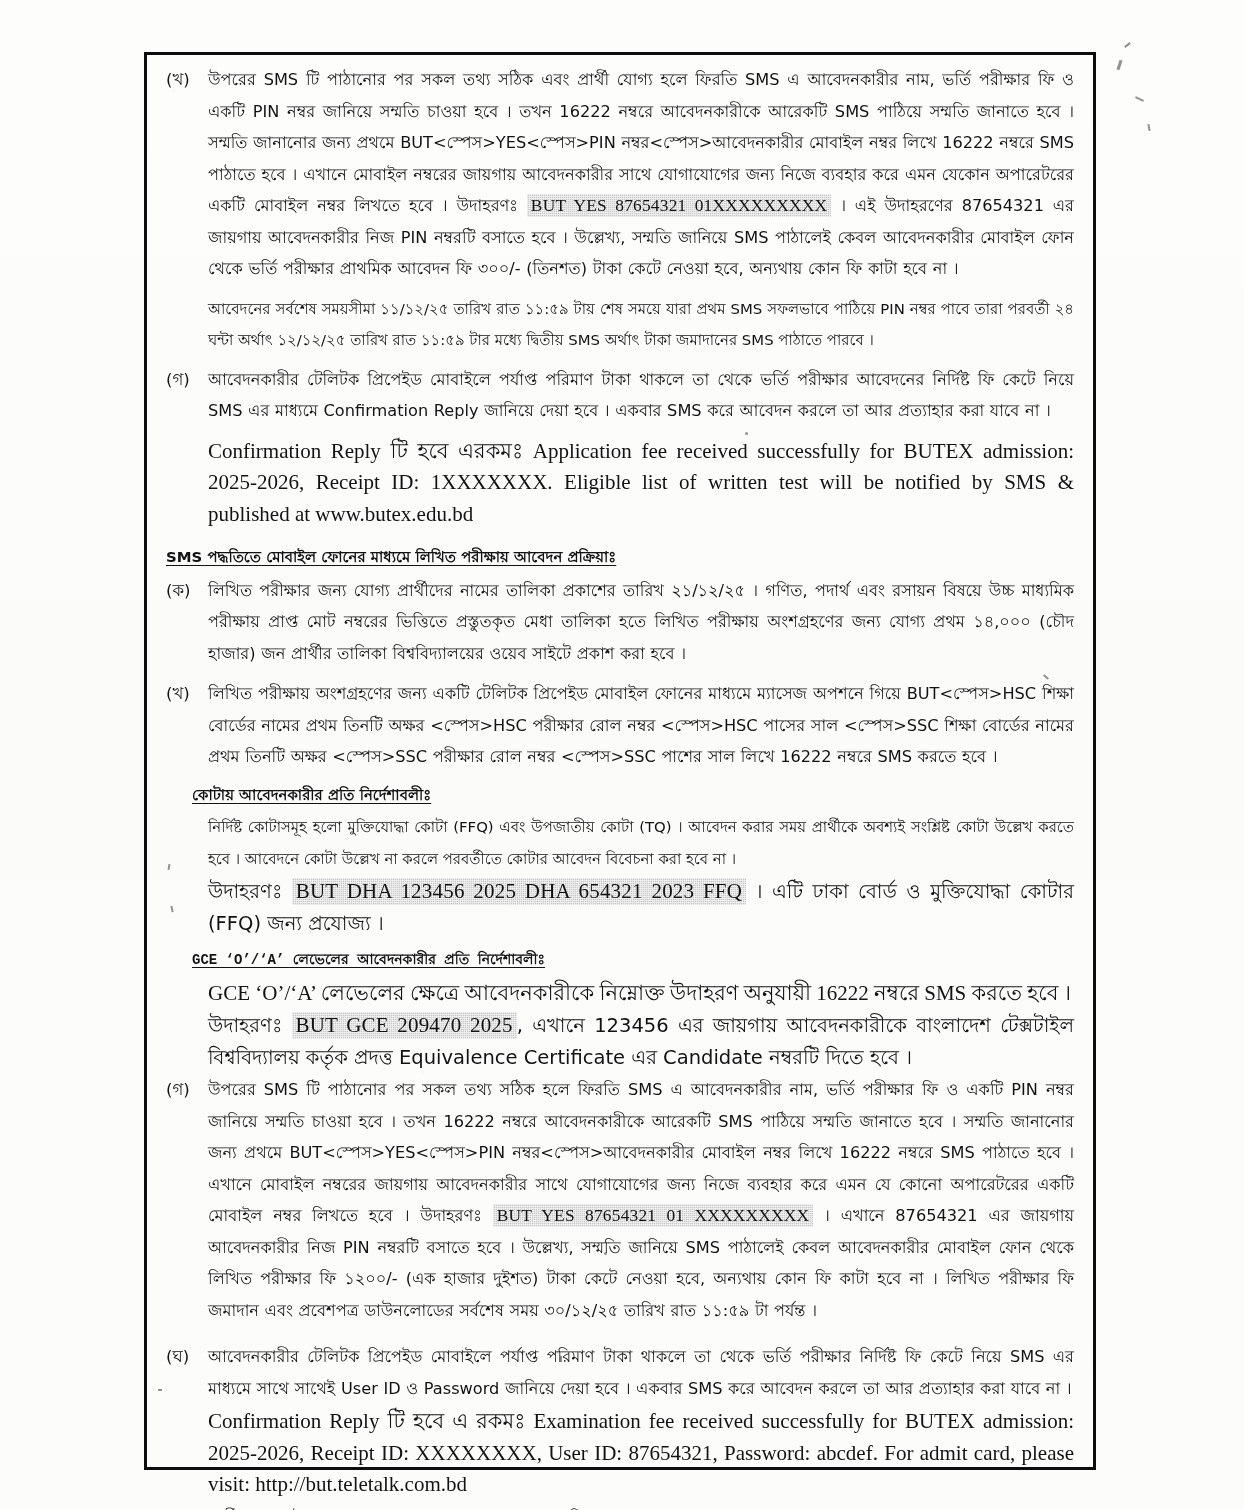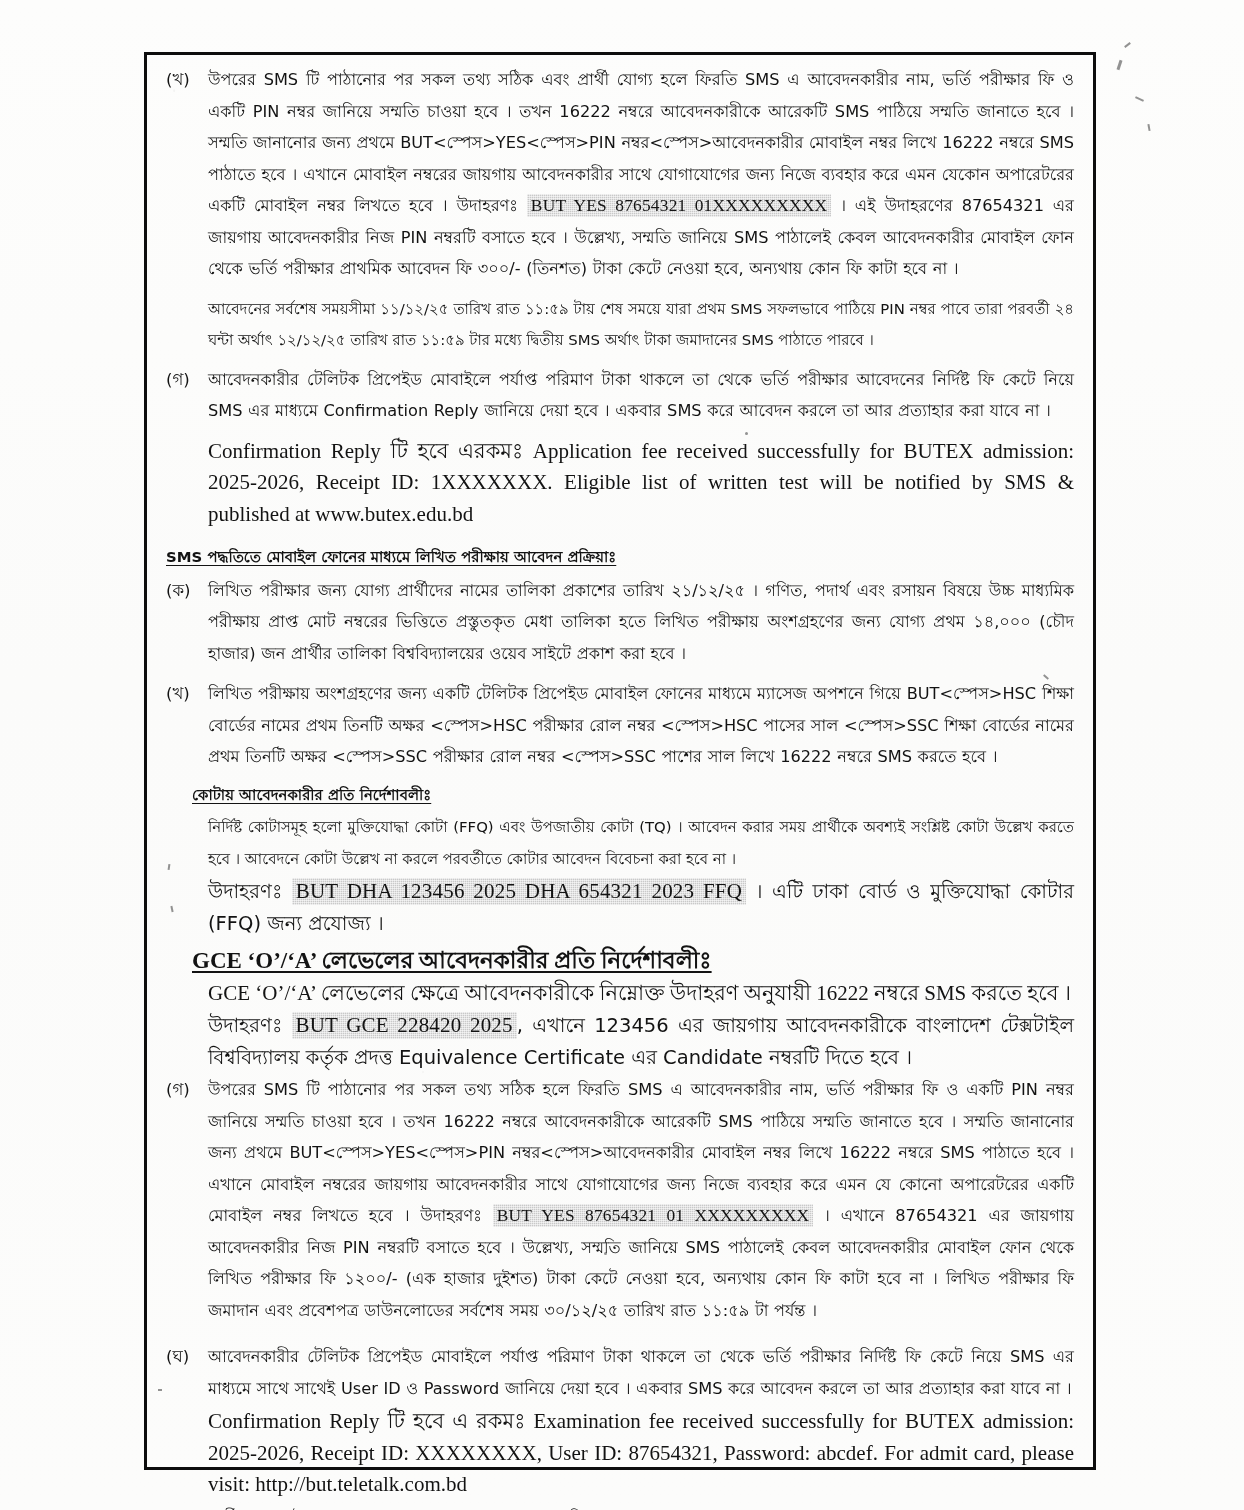--- a/index.html
+++ b/index.html
@@ -75,27 +75,28 @@
   .plain {
     font-size: 21px;
     line-height: 31.5px;
     text-align: justify;
     margin: 0 0 1px 0;
   }
   .indent { padding-left: 42px; }
   .indent-sm { padding-left: 26px; }
 
   .heading-ul {
-    font-size: 23px;
+    font-size: 14px;
     line-height: 31.5px;
     font-weight: bold;
     text-decoration: underline;
     text-underline-offset: 3px;
     margin: 5px 0 1px 0;
     display: inline-block;
+    font-family: Liberation Mono, monospace;
   }
 
   
   .hl {
     background-color: #c9c9c9;
     background-image:
       repeating-linear-gradient(0deg, rgba(255,255,255,0.55) 0 1px, rgba(0,0,0,0) 1px 2px),
       repeating-linear-gradient(90deg, rgba(255,255,255,0.5) 0 1px, rgba(0,0,0,0) 1px 2px);
     padding: 1px 4px 2px 4px;
     letter-spacing: 0.2px;
@@ -177,21 +178,21 @@
   <div class="plain indent bn">নির্দিষ্ট কোটাসমূহ হলো মুক্তিযোদ্ধা কোটা (FFQ) এবং উপজাতীয় কোটা (TQ) । আবেদন করার সময় প্রার্থীকে অবশ্যই সংশ্লিষ্ট কোটা উল্লেখ করতে হবে । আবেদনে কোটা উল্লেখ না করলে পরবর্তীতে কোটার আবেদন বিবেচনা করা হবে না ।</div>
   <div class="plain indent">
     <span class="bn">উদাহরণঃ </span><span class="hl latin">BUT DHA 123456 2025 DHA 654321 2023 FFQ</span><span class="bn"> । এটি ঢাকা বোর্ড ও মুক্তিযোদ্ধা কোটার (FFQ) জন্য প্রযোজ্য ।</span>
   </div>
 
   <div class="indent-sm">
     <span class="heading-ul">GCE  ‘O’/‘A’ লেভেলের আবেদনকারীর প্রতি নির্দেশাবলীঃ</span>
   </div>
   <div class="plain indent">GCE ‘O’/‘A’ লেভেলের ক্ষেত্রে  আবেদনকারীকে নিম্নোক্ত উদাহরণ অনুযায়ী 16222 নম্বরে SMS করতে হবে ।</div>
   <div class="plain indent">
-    <span class="bn">উদাহরণঃ </span><span class="hl latin">BUT GCE 228420 2025</span><span class="bn">, এখানে 123456 এর জায়গায় আবেদনকারীকে বাংলাদেশ টেক্সটাইল বিশ্ববিদ্যালয় কর্তৃক প্রদত্ত Equivalence Certificate এর Candidate নম্বরটি দিতে হবে ।</span>
+    <span class="bn">উদাহরণঃ </span><span class="hl latin">BUT GCE 209470 2025</span><span class="bn">, এখানে 123456 এর জায়গায় আবেদনকারীকে বাংলাদেশ টেক্সটাইল বিশ্ববিদ্যালয় কর্তৃক প্রদত্ত Equivalence Certificate এর Candidate নম্বরটি দিতে হবে ।</span>
   </div>
 
   <div class="para">
     <span class="marker bn">(গ)</span>
     <span class="body-text">
       <span class="bn">উপরের SMS টি পাঠানোর পর সকল তথ্য সঠিক হলে ফিরতি SMS এ আবেদনকারীর নাম, ভর্তি পরীক্ষার ফি ও একটি PIN নম্বর জানিয়ে সম্মতি চাওয়া হবে । তখন 16222 নম্বরে আবেদনকারীকে আরেকটি SMS পাঠিয়ে সম্মতি জানাতে হবে । সম্মতি জানানোর জন্য প্রথমে BUT&lt;স্পেস&gt;YES&lt;স্পেস&gt;PIN নম্বর&lt;স্পেস&gt;আবেদনকারীর মোবাইল নম্বর লিখে 16222 নম্বরে SMS পাঠাতে হবে । এখানে মোবাইল নম্বরের জায়গায় আবেদনকারীর সাথে যোগাযোগের জন্য নিজে ব্যবহার করে এমন যে কোনো অপারেটরের একটি মোবাইল নম্বর লিখতে হবে । উদাহরণঃ </span><span class="hl latin">BUT YES 87654321 01 XXXXXXXXX</span><span class="bn"> । এখানে 87654321 এর জায়গায় আবেদনকারীর নিজ PIN নম্বরটি বসাতে হবে । উল্লেখ্য, সম্মতি জানিয়ে SMS পাঠালেই কেবল আবেদনকারীর মোবাইল ফোন থেকে লিখিত পরীক্ষার ফি ১২০০/- (এক হাজার দুইশত) টাকা কেটে নেওয়া হবে, অন্যথায় কোন ফি কাটা হবে না । লিখিত পরীক্ষার ফি জমাদান এবং প্রবেশপত্র ডাউনলোডের সর্বশেষ সময় ৩০/১২/২৫ তারিখ রাত ১১:৫৯ টা পর্যন্ত ।</span>
     </span>
   </div>
 
   <div class="gap-sm"></div>

